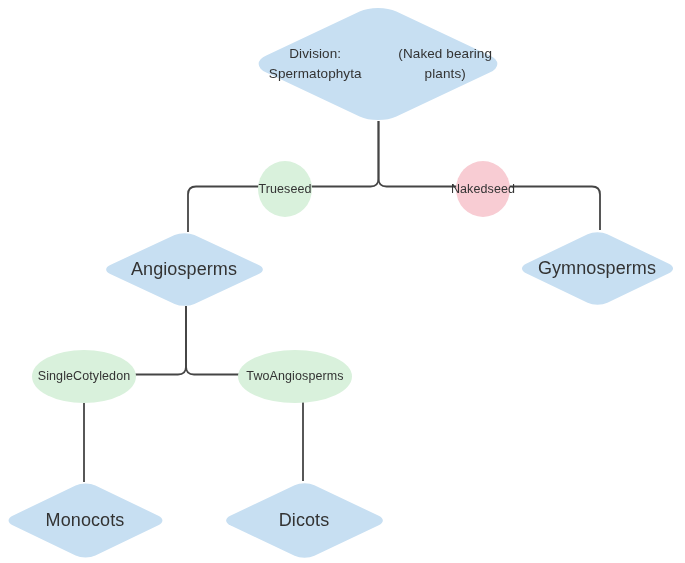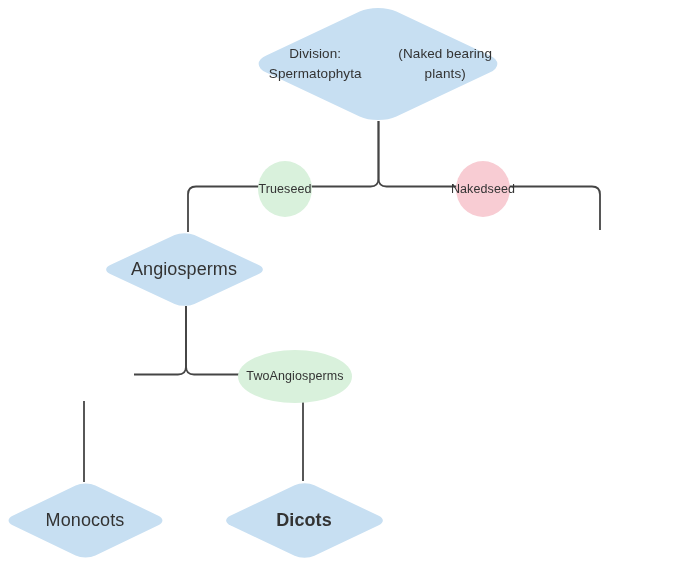--- a/index.html
+++ b/index.html
@@ -72,37 +72,50 @@
     </div>
   </div>
 
   <div class="node" style="left:100px; top:230px; width:168px; height:78px;">
     <div class="diamond-shape" style="--s: 119px; --sy: 0.464; --r: 14px; --fill: #c7dff2;"></div>
     <div class="node-label fs-node">
       <span>Angiosperms</span>
     </div>
   </div>
 
+  <div class="node" style="left:516px; top:229px; width:162px; height:78px;">
+    <div class="diamond-shape" style="--s: 115px; --sy: 0.481; --r: 14px; --fill: #c7dff2;"></div>
+    <div class="node-label fs-node">
+      <span>Gymnosperms</span>
+    </div>
+  </div>
 
+  <div class="node" style="left:32px; top:350px; width:104px; height:53px;">
+    <div class="ellipse-shape" style="--fill: #d9f1dc;"></div>
+    <div class="node-label fs-small">
+      <span>Single</span>
+      <span>Cotyledon</span>
+    </div>
+  </div>
 
   <div class="node" style="left:238px; top:350px; width:114px; height:53px;">
     <div class="ellipse-shape" style="--fill: #d9f1dc;"></div>
     <div class="node-label fs-small">
       <span>Two</span>
       <span>Angiosperms</span>
     </div>
   </div>
 
   <div class="node" style="left:2px; top:480px; width:166px; height:80px;">
     <div class="diamond-shape" style="--s: 117px; --sy: 0.482; --r: 14px; --fill: #c7dff2;"></div>
     <div class="node-label fs-node">
       <span>Monocots</span>
     </div>
   </div>
 
-  <div class="node" style="left:220px; top:480px; width:168px; height:80px;font-weight:bold;">
+  <div class="node" style="left:220px; top:480px; width:168px; height:80px;">
     <div class="diamond-shape" style="--s: 119px; --sy: 0.476; --r: 14px; --fill: #c7dff2;"></div>
     <div class="node-label fs-node">
       <span>Dicots</span>
     </div>
   </div>
 
 </div>
 
 </body></html>

